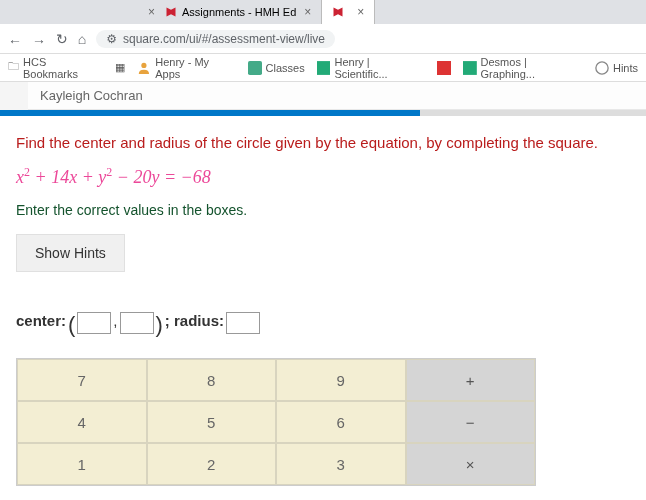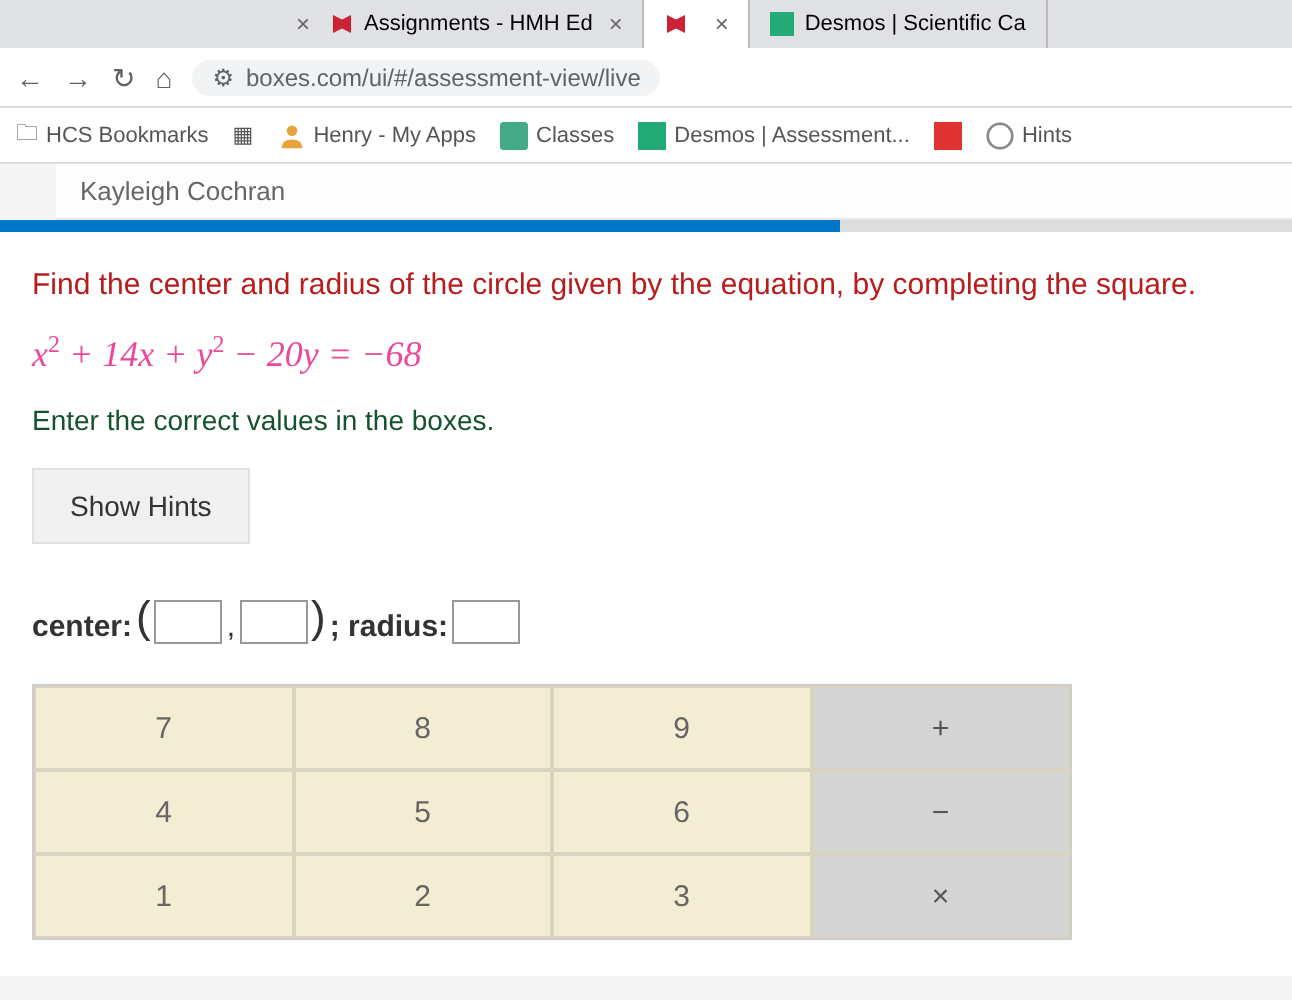--- a/index.html
+++ b/index.html
@@ -16,22 +16,22 @@
 .bm-item { display: flex; align-items: center; gap: 4px; }
 .bm-icon { width: 14px; height: 14px; }
 .student-name { background: #fdfdfd; padding: 6px 12px; font-size: 13px; color: #666; border-bottom: 1px solid #e8e8e8; margin-left: 28px; }
 .progress-bar { height: 6px; background: #ddd; }
 .progress-fill { height: 100%; width: 65%; background: #0077c8; }
 .content { padding: 18px 16px; background: #fff; }
 .question { font-size: 15px; color: #b91c1c; margin-bottom: 14px; }
 .equation { font-family: 'Times New Roman', serif; font-size: 18px; font-style: italic; color: #ec4899; margin-bottom: 14px; }
 .equation sup { font-size: 12px; font-style: normal; }
 .instruction { font-size: 14px; color: #14532d; margin-bottom: 16px; }
-.hints-btn { display: inline-block; background: #f0f0f0; border: 1px solid #e0e0e0; padding: 10px 18px; font-size: 14px; color: #333; cursor: pointer; margin-bottom: 24px; }
-.answer-row { font-size: 15px; color: #333; display: flex; align-items: flex-end; gap: 2px; margin-bottom: 20px; }
+.hints-btn { display: inline-block; background: #f0f0f0; border: 1px solid #e0e0e0; padding: 10px 18px; font-size: 14px; color: #333; cursor: pointer; margin-bottom: 40px; }
+.answer-row { font-size: 15px; color: #333; display: flex; align-items: flex-start; gap: 2px; margin-bottom: 20px; }
 .answer-row strong { font-weight: bold; }
 .input-box { display: inline-block; width: 34px; height: 22px; border: 1px solid #999; background: #fff; vertical-align: middle; }
 .keypad { display: grid; grid-template-columns: repeat(4, 1fr); border: 1px solid #ccc; width: 520px; }
 .key { height: 42px; display: flex; align-items: center; justify-content: center; font-size: 15px; border: 1px solid #d8d4bf; }
 .key.num { background: #f3eed3; color: #666; }
 .key.op { background: #d5d5d5; color: #555; }
 .favicon-red { fill: #c23; }
 .favicon-green { fill: #2a7; }
 </style>
 </head>
@@ -45,36 +45,30 @@
       </svg>
     <span>Assignments - HMH Ed</span>
     <span class="tab-close">×</span>
   </div>
   <div class="tab active">
     <svg class="tab-icon" viewBox="0 0 16 16">
         <path class="favicon-red" d="M2 2 L8 5 L14 2 L14 14 L8 11 L2 14 Z"></path>
       </svg>
     <span class="tab-close">×</span>
   </div>
-  <div class="tab">
-    <svg class="tab-icon" viewBox="0 0 16 16">
-        <rect class="favicon-green" width="16" height="16"></rect>
-      </svg>
-    <span>Desmos | Scientific Ca</span>
-  </div>
 </div>
 
 <div class="addr-bar">
   <span class="nav-icon">←</span>
   <span class="nav-icon">→</span>
   <span class="nav-icon">↻</span>
   <span class="nav-icon">⌂</span>
   <div class="url-box">
     <span style="margin-right:6px;">⚙</span>
-    <span>boxes.com/ui/#/assessment-view/live</span>
+    <span>square.com/ui/#/assessment-view/live</span>
   </div>
 </div>
 
 <div class="bookmarks">
   <div class="bm-item">
     <span>🗀</span>
     <span>HCS Bookmarks</span>
   </div>
   <span>▦</span>
   <div class="bm-item">
@@ -87,26 +81,32 @@
   <div class="bm-item">
     <svg class="bm-icon" viewBox="0 0 16 16">
         <rect width="16" height="16" fill="#4a8" rx="2"></rect>
       </svg>
     <span>Classes</span>
   </div>
   <div class="bm-item">
     <svg class="bm-icon" viewBox="0 0 16 16">
         <rect width="16" height="16" fill="#2a7"></rect>
       </svg>
-    <span>Desmos | Assessment...</span>
+    <span>Henry | Scientific...</span>
   </div>
   <div class="bm-item">
     <svg class="bm-icon" viewBox="0 0 16 16">
         <rect width="16" height="16" fill="#d33"></rect>
       </svg>
+  </div>
+  <div class="bm-item">
+    <svg class="bm-icon" viewBox="0 0 16 16">
+        <rect width="16" height="16" fill="#2a7"></rect>
+      </svg>
+    <span>Desmos | Graphing...</span>
   </div>
   <div class="bm-item">
     <svg class="bm-icon" viewBox="0 0 16 16">
         <circle cx="8" cy="8" r="7" fill="none" stroke="#888" stroke-width="1.5"></circle>
       </svg>
     <span>Hints</span>
   </div>
 </div>
 
 <div class="student-name">Kayleigh Cochran</div>

